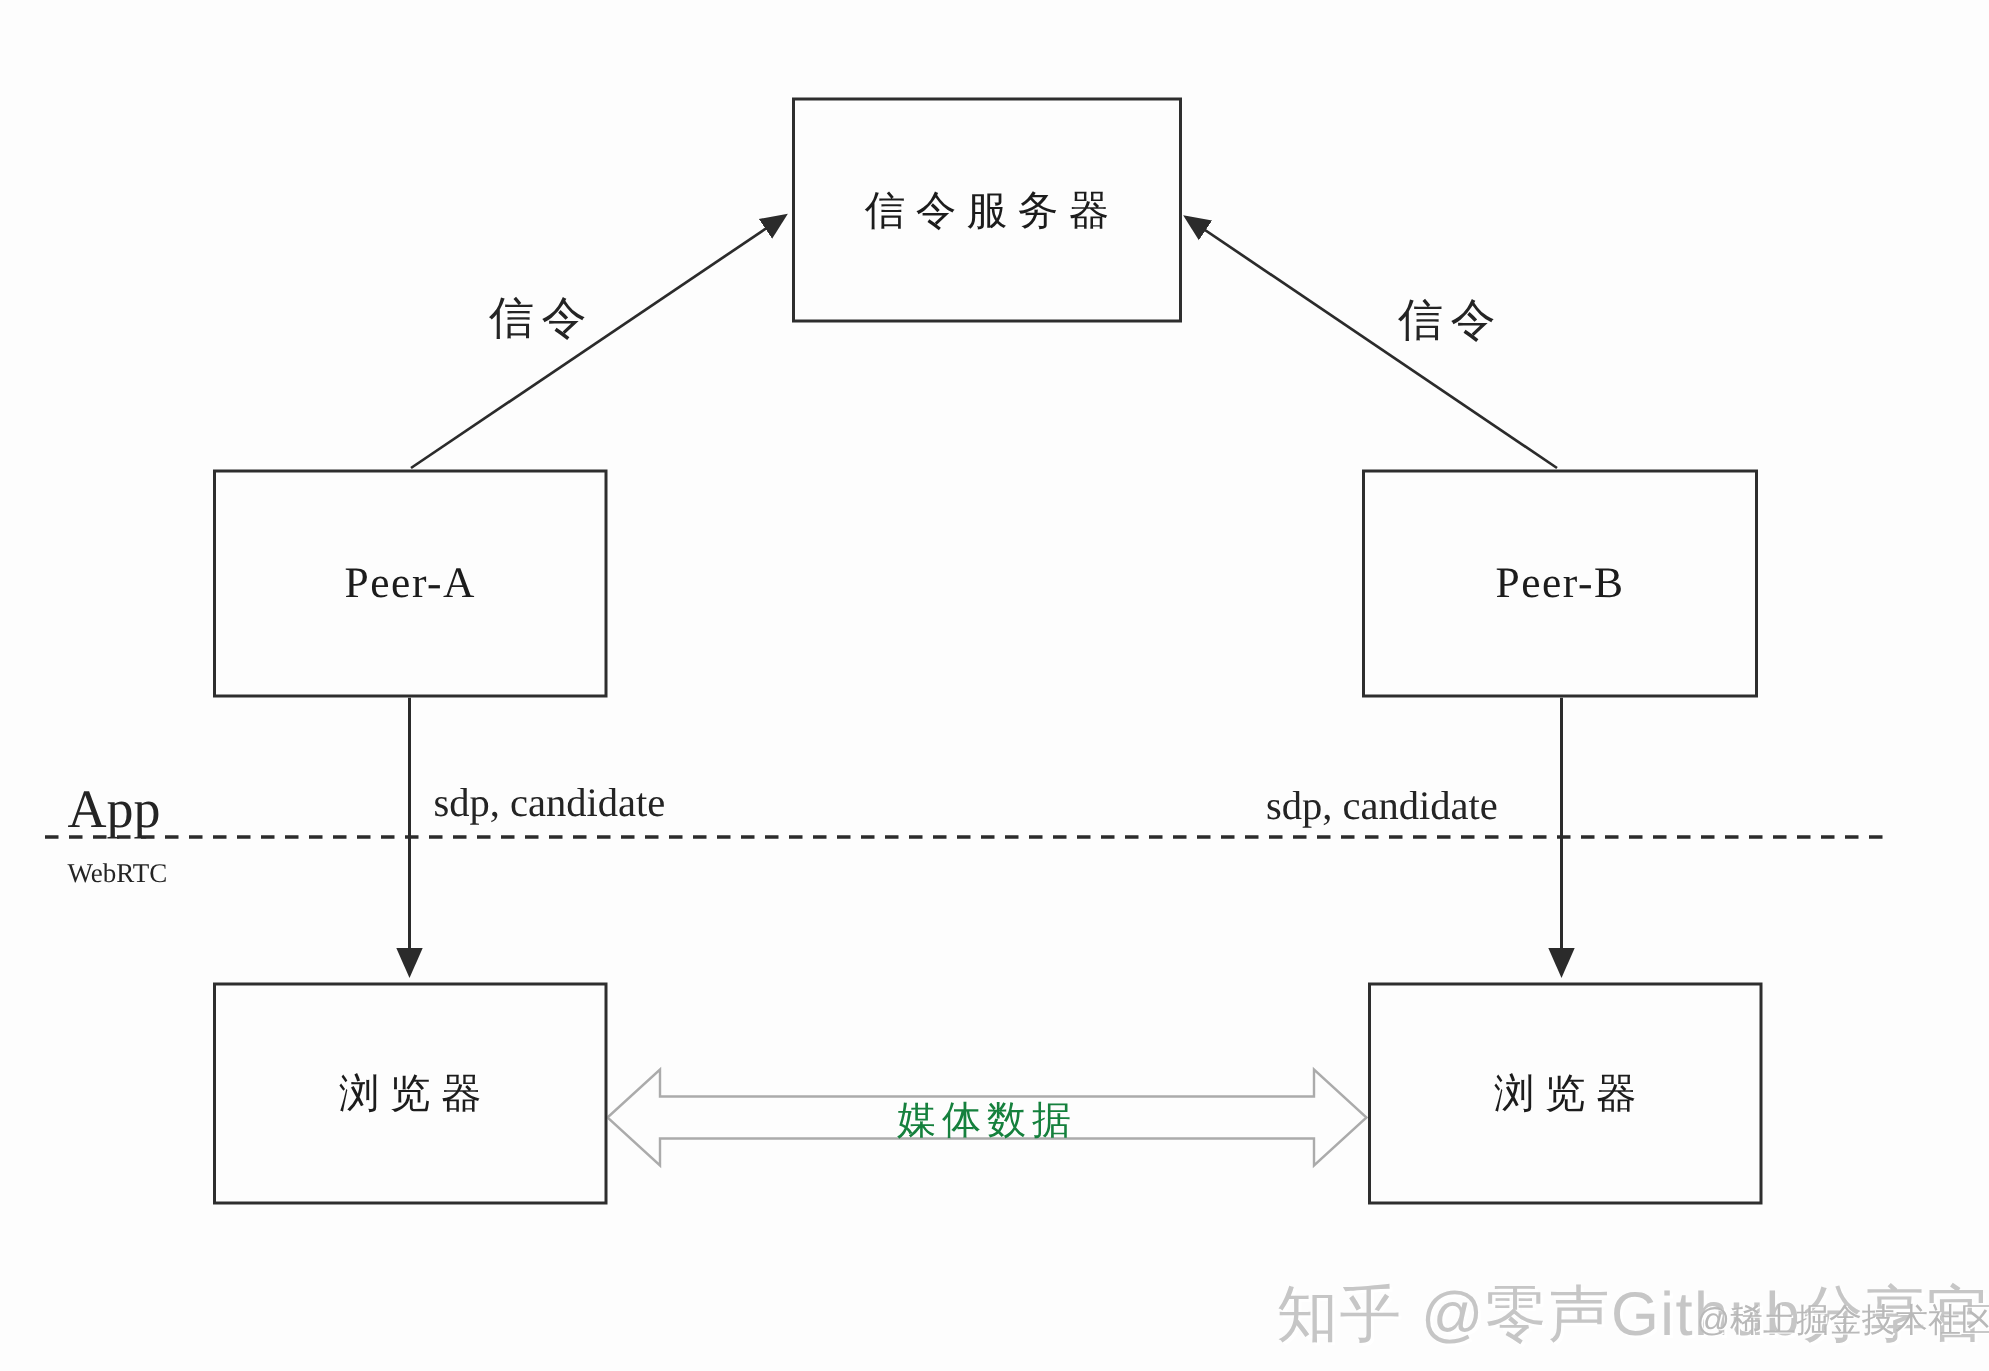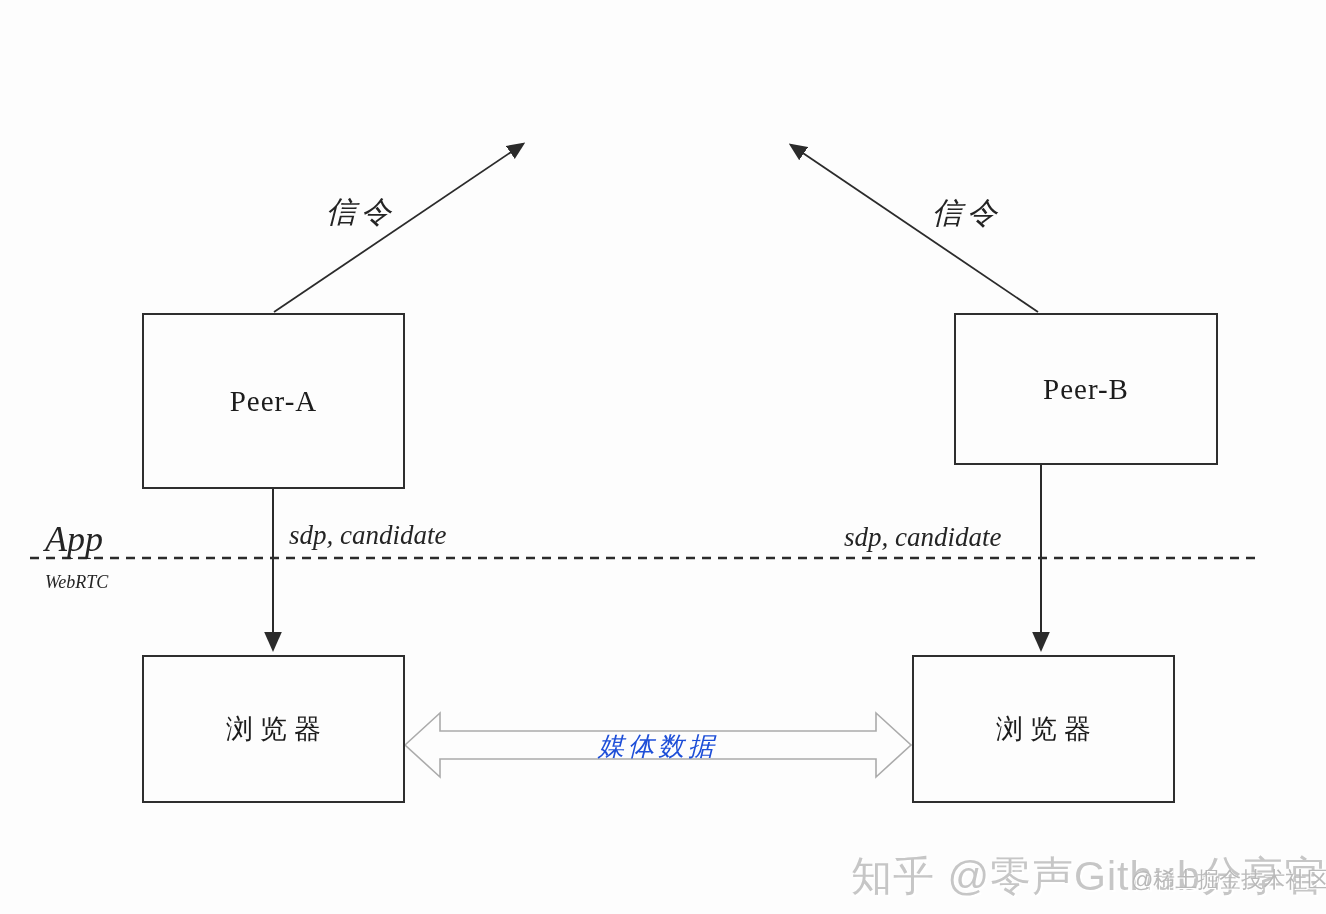--- a/index.html
+++ b/index.html
@@ -35,43 +35,42 @@
   .node-box .zh {
     font-size: 27px;
     letter-spacing: 7px;
     text-indent: 7px; 
   }
   .node-box .en {
     font-size: 29px;
     letter-spacing: 1px;
   }
   .box-signaling { left: 528px; top: 65px;  width: 260px; height: 150px; }
-  .box-peer-a    { left: 142px; top: 313px; width: 263px; height: 176px; text-align: right; }
-  .box-peer-b    { left: 908px; top: 313px; width: 264px; height: 152px; margin-left: 46px; }
+  .box-peer-a    { left: 142px; top: 313px; width: 263px; height: 152px; text-align: right; }
+  .box-peer-b    { left: 908px; top: 313px; width: 264px; height: 152px; }
   .box-browser-l { left: 142px; top: 655px; width: 263px; height: 148px; }
   .box-browser-r { left: 912px; top: 655px; width: 263px; height: 148px; }
 
   .edge-label {
     position: absolute;
     color: #242424;
     white-space: nowrap;
-    font-style: italic;
   }
   .lbl-signal-left  { left: 326px; top: 192px; font-size: 30px; letter-spacing: 5px; }
   .lbl-signal-right { left: 932px; top: 193px; font-size: 30px; letter-spacing: 5px; }
   .lbl-sdp-left     { left: 289px; top: 520px; font-size: 27px; }
   .lbl-sdp-right    { left: 844px; top: 522px; font-size: 27px; }
   .lbl-app          { left: 45px;  top: 518px; font-size: 36px; }
   .lbl-webrtc       { left: 45px;  top: 572px; font-size: 18px; }
   .lbl-media {
     left: 567px; top: 729px; width: 182px;
     text-align: center;
     font-size: 26px;
     letter-spacing: 4px;
-    color: #1d4ed8;
+    color: #15803d;
   }
 
   .watermark {
     position: absolute;
     font-family: "Liberation Sans", "DejaVu Sans", sans-serif;
     white-space: nowrap;
     user-select: none;
   }
   .wm-primary {
     left: 851px; top: 833px;
@@ -104,20 +103,23 @@
     <line x1="1038" y1="312" x2="791" y2="145" stroke="#2b2b2b" stroke-width="1.8" marker-end="url(#arrowhead)"></line>
 
     <line x1="273" y1="465" x2="273" y2="649" stroke="#2b2b2b" stroke-width="2" marker-end="url(#arrowhead)"></line>
     <line x1="1041" y1="465" x2="1041" y2="649" stroke="#2b2b2b" stroke-width="2" marker-end="url(#arrowhead)"></line>
 
     <line x1="30" y1="558" x2="1258" y2="558" stroke="#2b2b2b" stroke-width="2.4" stroke-dasharray="9 7"></line>
 
     <polygon points="405,745 440,713 440,731 876,731 876,713 911,745 876,777 876,759 440,759 440,777" fill="#fdfdfd" stroke="#ababab" stroke-width="1.6"></polygon>
   </svg>
 
+  <div class="node-box box-signaling">
+    <span class="zh">信令服务器</span>
+  </div>
 
   <div class="node-box box-peer-a">
     <span class="en">Peer-A</span>
   </div>
 
   <div class="node-box box-peer-b">
     <span class="en">Peer-B</span>
   </div>
 
   <div class="node-box box-browser-l">

